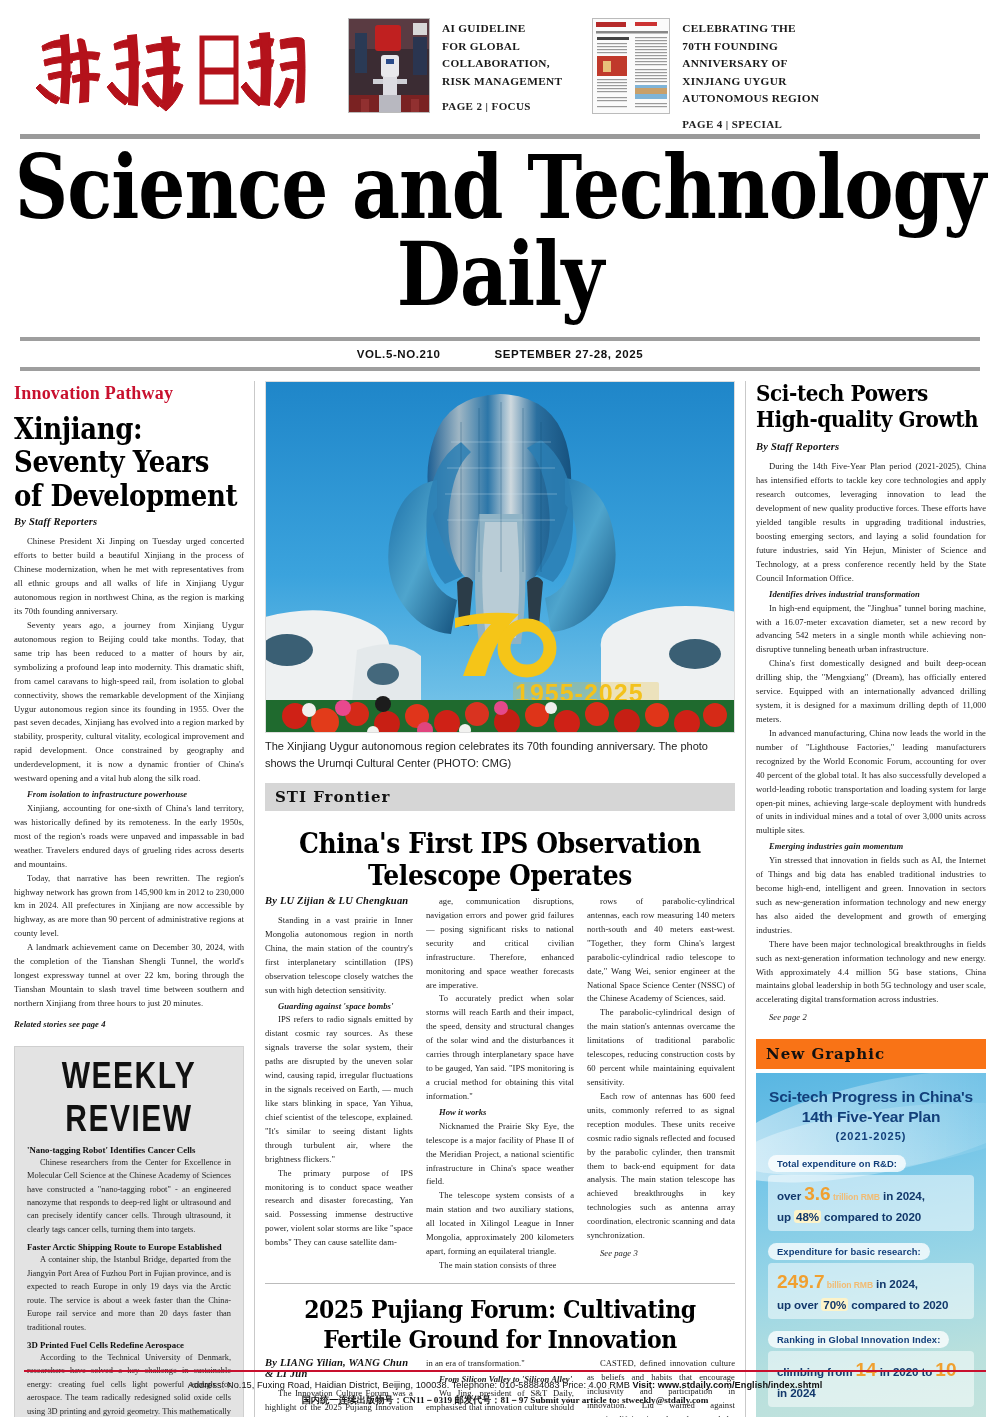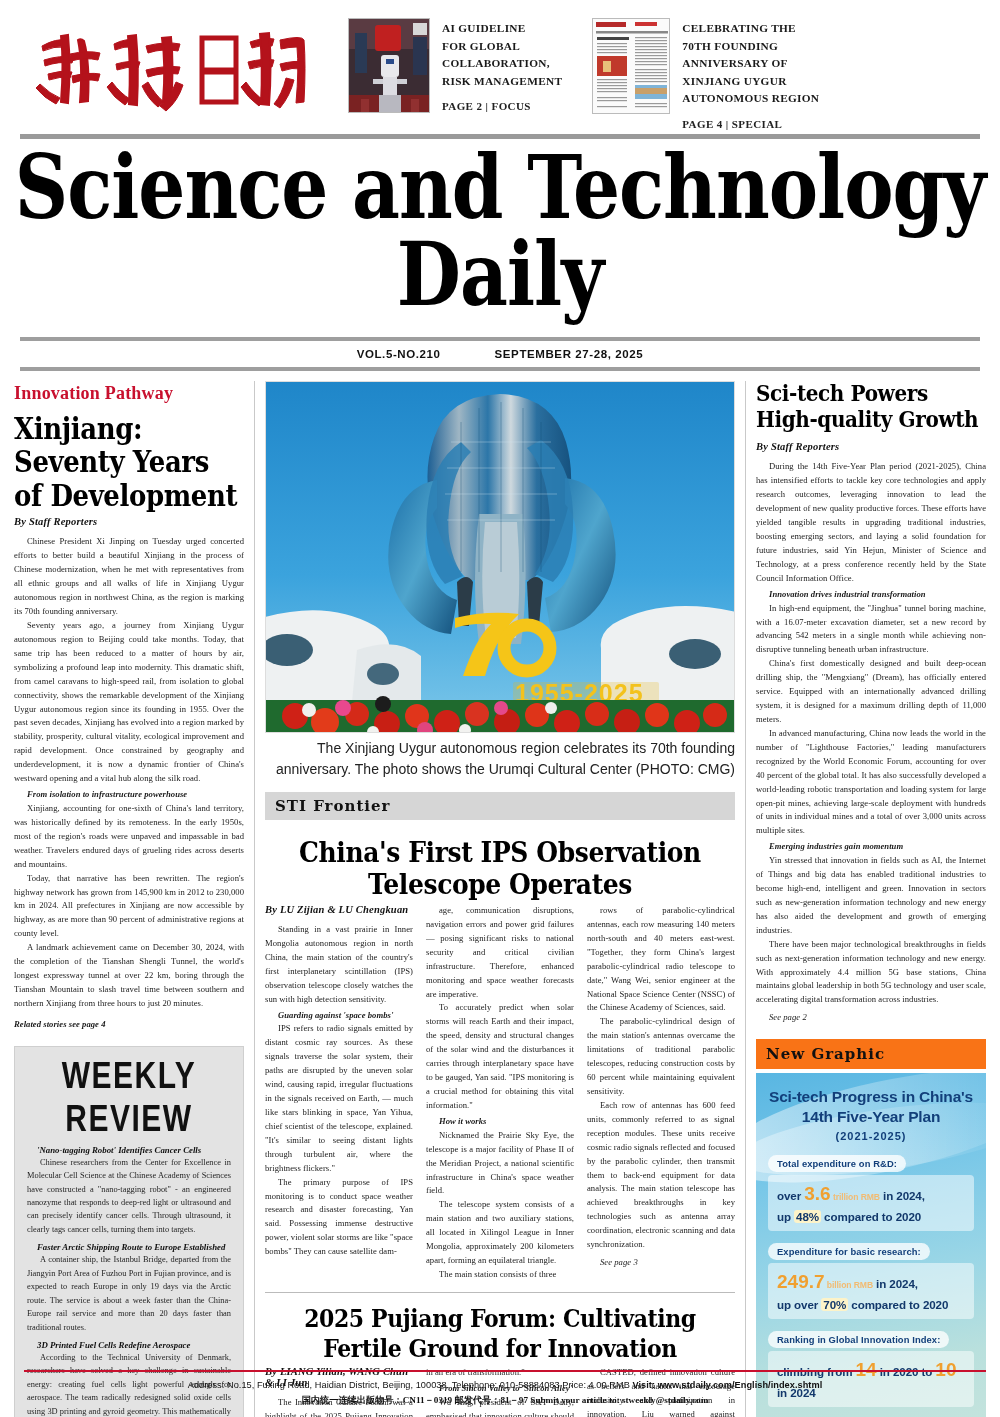--- a/index.html
+++ b/index.html
@@ -112,34 +112,34 @@
     margin-top:14px; padding:14px 12px 12px 12px;
   }
   .weekly .wr-title {
     font-family:"Liberation Sans", sans-serif;
     font-weight:700; font-size:30px; letter-spacing:1.5px;
     text-align:center; margin:2px 0 14px 0;
     transform:scaleY(1.25); transform-origin:center;
   }
   .weekly .item-h {
     font-family:"Liberation Serif", serif;
-    font-weight:700; font-style:italic; font-size:8.8px;
-    margin:6px 0 1px 10px;
+    font-weight:700; font-size:8.8px;
+    margin:6px 0 1px 0;
   }
   .weekly p {
     margin:0; text-align:justify; text-indent:13px;
     font-size:8.4px; line-height:1.6; color:#1f1f1f;
   }
 
   
   .photo { width:100%; height:352px; position:relative; overflow:hidden; border:1px solid #ddd; }
   .caption {
     font-family:"Liberation Sans", sans-serif;
-    font-size:14px; line-height:1.5; color:#222;
-    margin:5px 0 0 0; text-align:right;
+    font-size:11px; line-height:1.5; color:#222;
+    margin:5px 0 0 0; text-align:left;
   }
   .sectbar {
     background:#d6d6d6; margin-top:12px; padding:5px 10px;
     font-family:"DejaVu Serif", serif; font-weight:700;
     font-size:15px; letter-spacing:1px;
   }
   h2.headline2 { font-size:25px; margin:16px 0 10px 0; text-align:center; }
   .cols3 { display:flex; gap:13px; margin-top:4px; }
   .cols3 > div { flex:1; }
   .cols3-rule { border-top:1px solid #bbb; margin:10px 0 0 0; }
@@ -536,21 +536,21 @@
 
         </div>
       </div>
     </div>
 
     <div class="col-right">
       <h1 class="hl-serif headline" style="font-size:20px;">Sci-tech Powers High-quality Growth</h1>
       <div class="byline">By Staff Reporters</div>
       <div class="body">
         <p>During the 14th Five-Year Plan period (2021-2025), China has intensified efforts to tackle key core technologies and apply research outcomes, leveraging innovation to lead the development of new quality productive forces. These efforts have yielded tangible results in upgrading traditional industries, boosting emerging sectors, and laying a solid foundation for future industries, said Yin Hejun, Minister of Science and Technology, at a press conference recently held by the State Council Information Office.</p>
-        <p class="sub">Innovation drives industrial transformation</p>
+        <p class="sub">Identifies drives industrial transformation</p>
         <p>In high-end equipment, the "Jinghua" tunnel boring machine, with a 16.07-meter excavation diameter, set a new record by advancing 542 meters in a single month while achieving non-disruptive tunneling beneath urban infrastructure.</p>
         <p>China's first domestically designed and built deep-ocean drilling ship, the "Mengxiang" (Dream), has officially entered service. Equipped with an internationally advanced drilling system, it is designed for a maximum drilling depth of 11,000 meters.</p>
         <p>In advanced manufacturing, China now leads the world in the number of "Lighthouse Factories," leading manufacturers recognized by the World Economic Forum, accounting for over 40 percent of the global total. It has also successfully developed a world-leading robotic transportation and loading system for large open-pit mines, achieving large-scale deployment with hundreds of units in individual mines and a total of over 3,000 units across multiple sites.</p>
         <p class="sub">Emerging industries gain momentum</p>
         <p>Yin stressed that innovation in fields such as AI, the Internet of Things and big data has enabled traditional industries to become high-end, intelligent and green. Innovation in sectors such as new-generation information technology and new energy has also aided the development and growth of emerging industries.</p>
         <p>There have been major technological breakthroughs in fields such as next-generation information technology and new energy. With approximately 4.4 million 5G base stations, China maintains global leadership in both 5G technology and user scale, accelerating digital transformation across industries.</p>
         <p class="seepage">See page 2</p>
       </div>
 
       <div class="newgraphic-bar">New Graphic</div>

